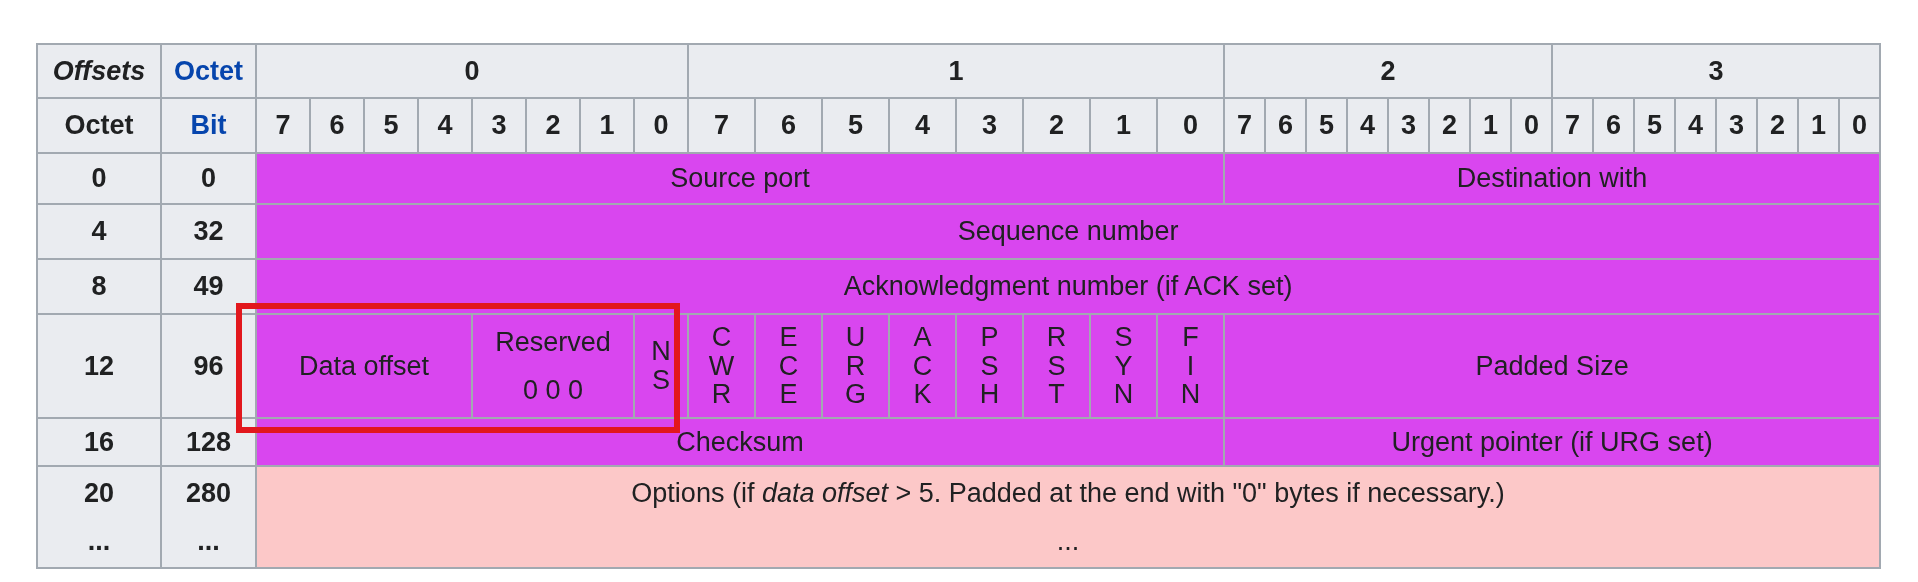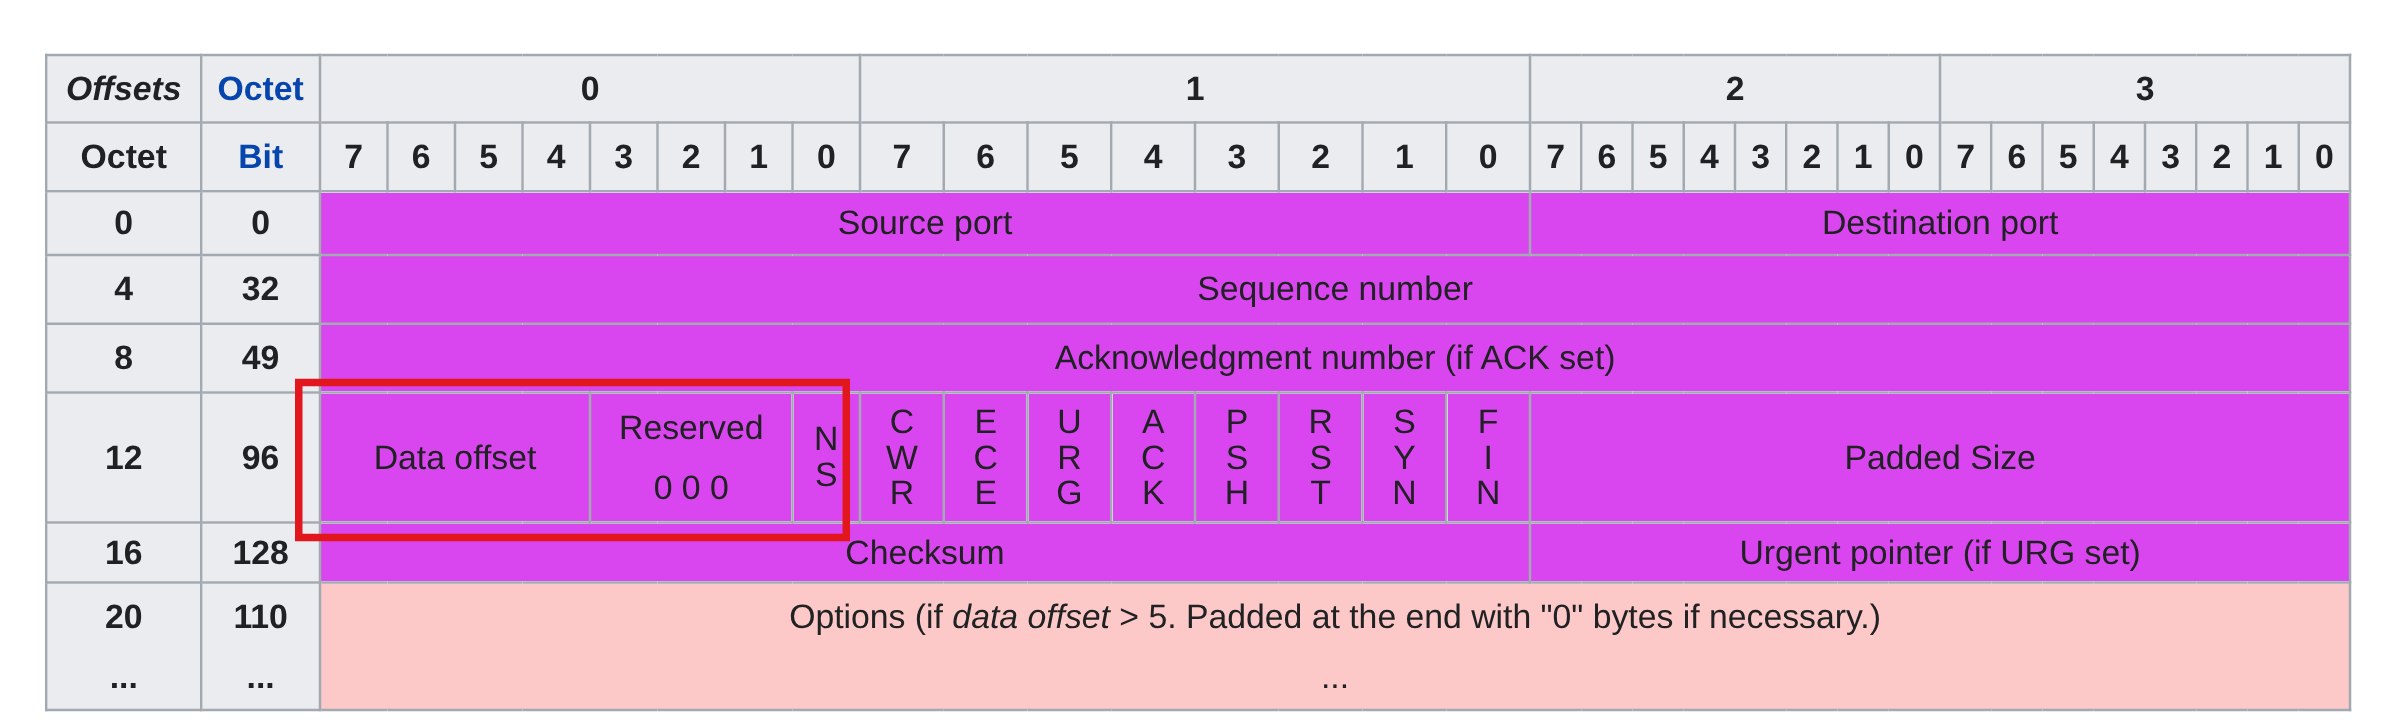--- a/index.html
+++ b/index.html
@@ -132,21 +132,21 @@
       <th>3</th>
       <th>2</th>
       <th>1</th>
       <th>0</th>
     </tr>
 
     <tr class="r0">
       <th>0</th>
       <th>0</th>
       <td colspan="16">Source port</td>
-      <td colspan="16">Destination port</td>
+      <td colspan="16">Destination with</td>
     </tr>
 
     <tr class="r4">
       <th>4</th>
       <th>32</th>
       <td colspan="32">Sequence number</td>
     </tr>
 
     <tr class="r8">
       <th>8</th>
@@ -192,21 +192,21 @@
     <tr class="r16">
       <th>16</th>
       <th>128</th>
       <td colspan="16">Checksum</td>
       <td colspan="16">Urgent pointer (if URG set)</td>
     </tr>
 
     <tr class="r20">
       <th class="pre spread">20
 ...</th>
-      <th class="pre spread">110
+      <th class="pre spread">280
 ...</th>
       <td colspan="32" class="pink spread">
         <div><span>Options (if </span><i>data offset</i><span> &gt; 5. Padded at the end with "0" bytes if necessary.)</span></div>
         <div>...</div>
       </td>
     </tr>
   </tbody>
     </table>
 
   <div class="redbox"></div>

